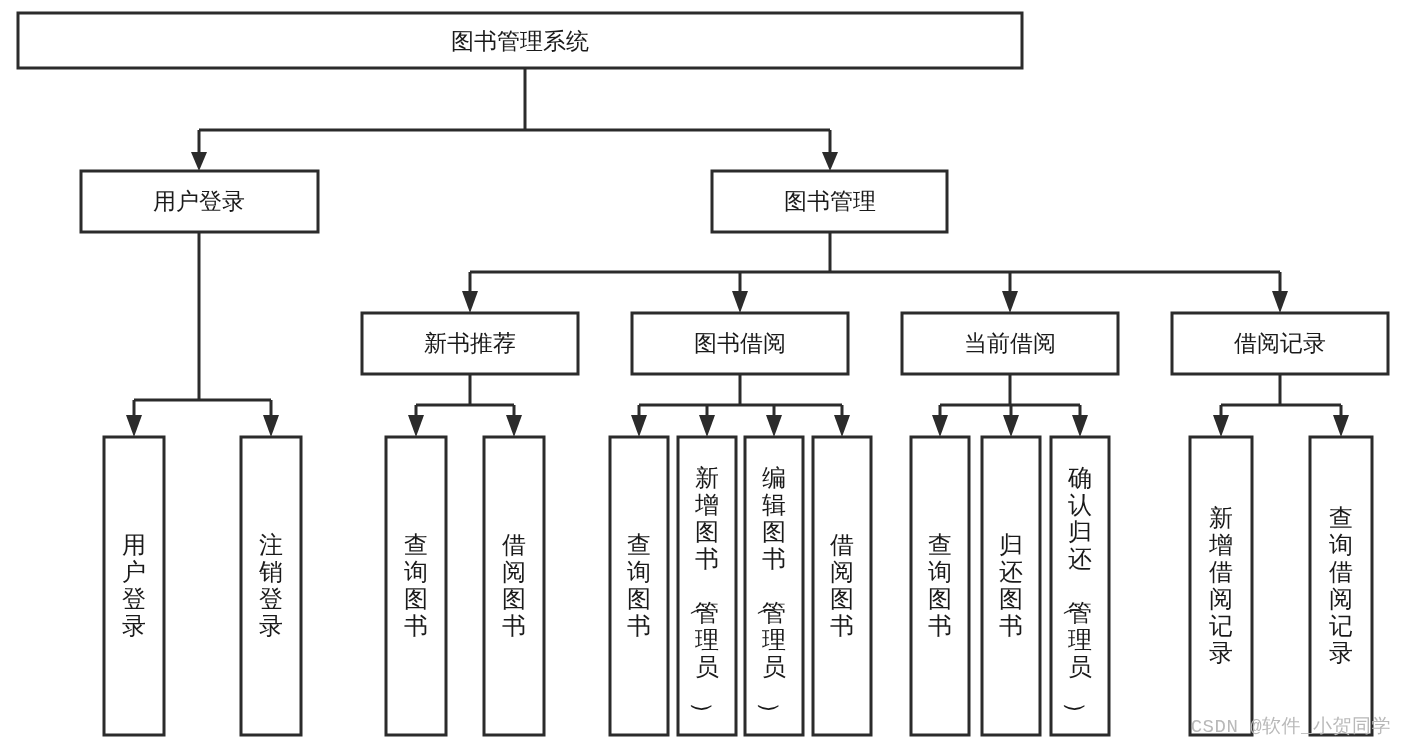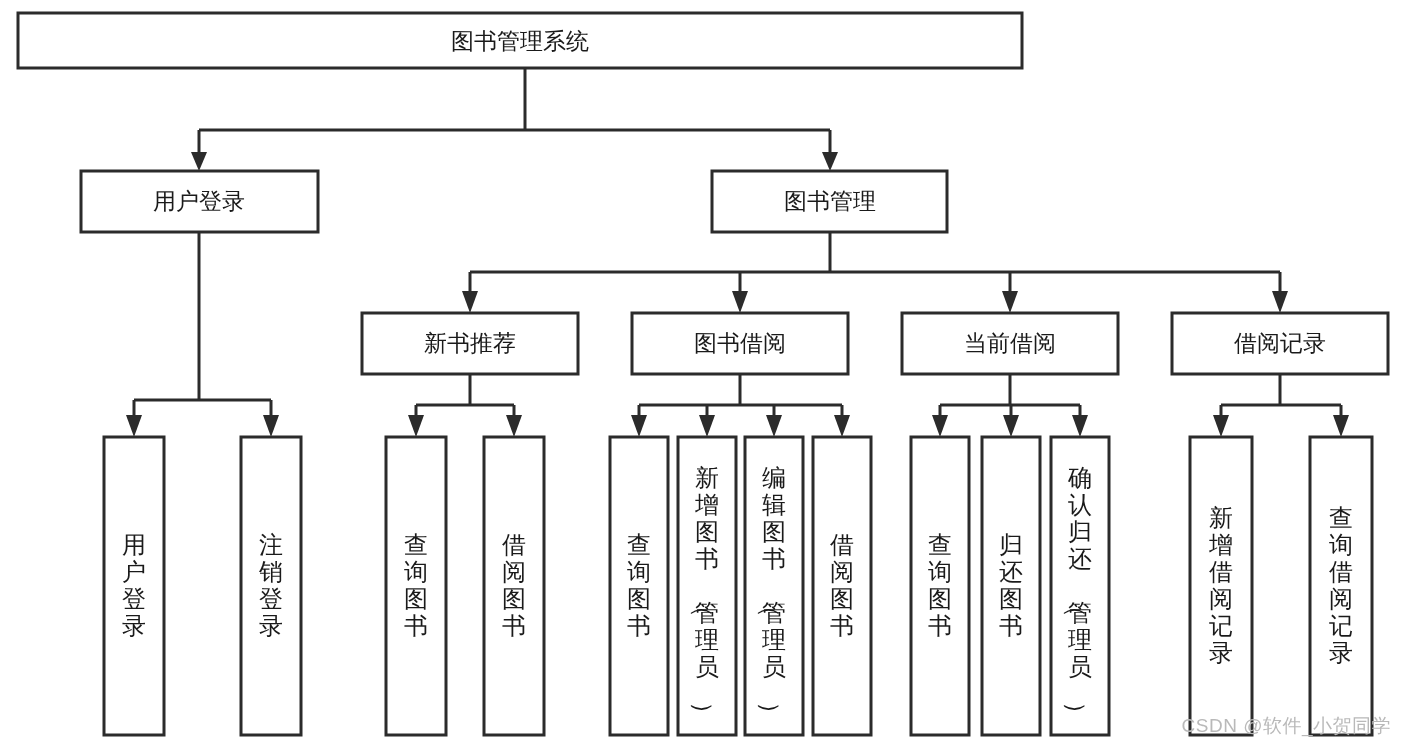--- a/index.html
+++ b/index.html
@@ -52,21 +52,21 @@
   .node-label-v {
     font-family: "DejaVu Sans", "Liberation Sans", sans-serif;
     font-size: 24px;
     fill: #1a1a1a;
     text-anchor: middle;
   }
   .watermark {
     position: absolute;
     right: 14px;
     bottom: 8px;
-    font-family: Liberation Sans, sans-serif;
+    font-family: Liberation Mono, monospace;
     font-size: 19px;
     color: #b9b9b9;
     white-space: nowrap;
     letter-spacing: 0.5px;
     pointer-events: none;
   }
 </style>
 </head>
 <body>
 

